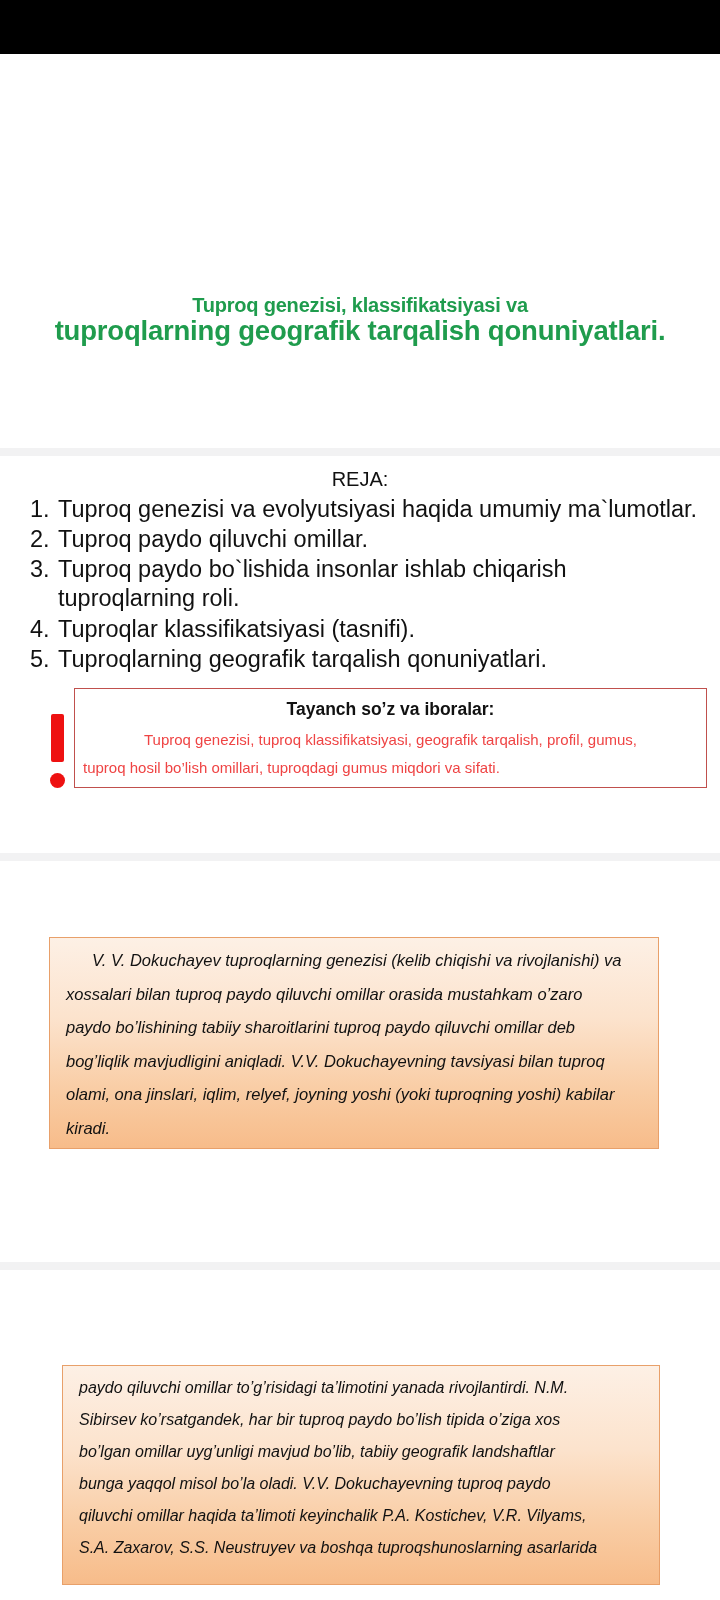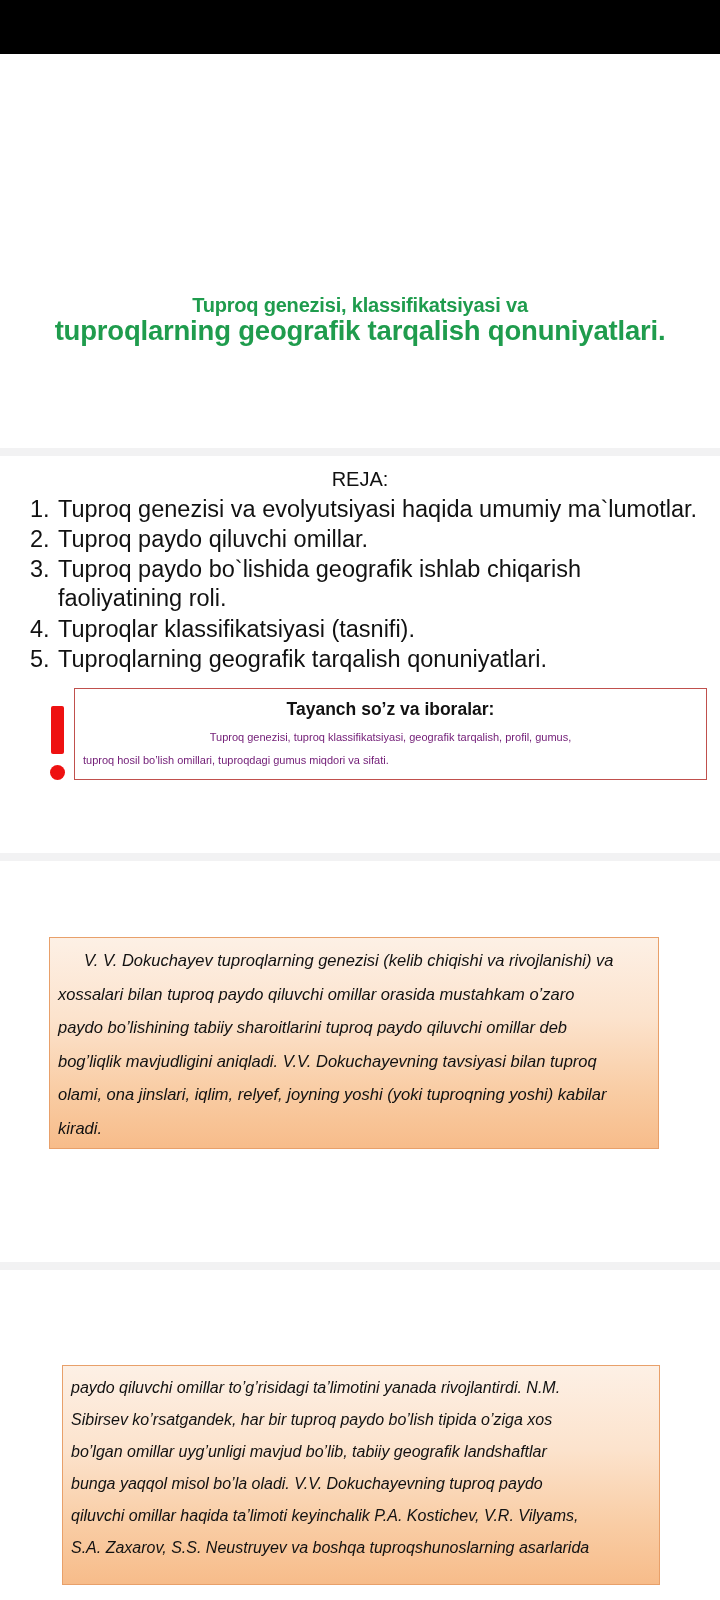--- a/index.html
+++ b/index.html
@@ -73,35 +73,35 @@
   }
   .kw-box {
     flex:1 1 auto; border:1.5px solid #c0504d;
     background:#ffffff; padding:10px 8px 12px 8px;
   }
   .kw-title {
     text-align:center; font-size:17.5px; font-weight:bold;
     color:#111; margin-bottom:12px;
   }
   .kw-line {
-    font-size:11px; color:#701a75; line-height:1.05;
+    font-size:15px; color:#ef4444; line-height:1.05;
     margin-bottom:12px;
   }
   .kw-line.c { text-align:center; }
   .kw-line:last-child { margin-bottom:0; }
 
   
   .slide-orange1 { height:401px; }
   .slide-orange2 { height:338px; }
 
   .obox {
     position:absolute;
     border:1px solid #e8a06a;
     background:linear-gradient(to bottom, #fdf0e5 0%, #fce3cd 38%, #f9cda5 72%, #f7bc8a 100%);
-    padding:14px 16px 12px 8px;
+    padding:14px 16px 12px 16px;
   }
   .obox-1 { left:49px; top:76px; width:610px; }
   .obox-2 { left:62px; top:95px; width:598px; }
 
   .oline {
     font-size:16.5px; font-style:italic; font-weight:500;
     color:#111; line-height:1.0;
     margin-bottom:17px; white-space:nowrap;
   }
   .oline:last-child { margin-bottom:0; }
@@ -129,21 +129,21 @@
     <li>
       <span class="reja-num">1.</span>
       <span class="reja-txt">Tuproq genezisi va evolyutsiyasi haqida umumiy ma`lumotlar.</span>
     </li>
     <li>
       <span class="reja-num">2.</span>
       <span class="reja-txt">Tuproq paydo qiluvchi omillar.</span>
     </li>
     <li>
       <span class="reja-num">3.</span>
-      <span class="reja-txt">Tuproq paydo bo`lishida geografik ishlab chiqarish faoliyatining roli.</span>
+      <span class="reja-txt">Tuproq paydo bo`lishida insonlar ishlab chiqarish tuproqlarning roli.</span>
     </li>
     <li>
       <span class="reja-num">4.</span>
       <span class="reja-txt">Tuproqlar klassifikatsiyasi (tasnifi).</span>
     </li>
     <li>
       <span class="reja-num">5.</span>
       <span class="reja-txt">Tuproqlarning geografik tarqalish qonuniyatlari.</span>
     </li>
   </ul>

